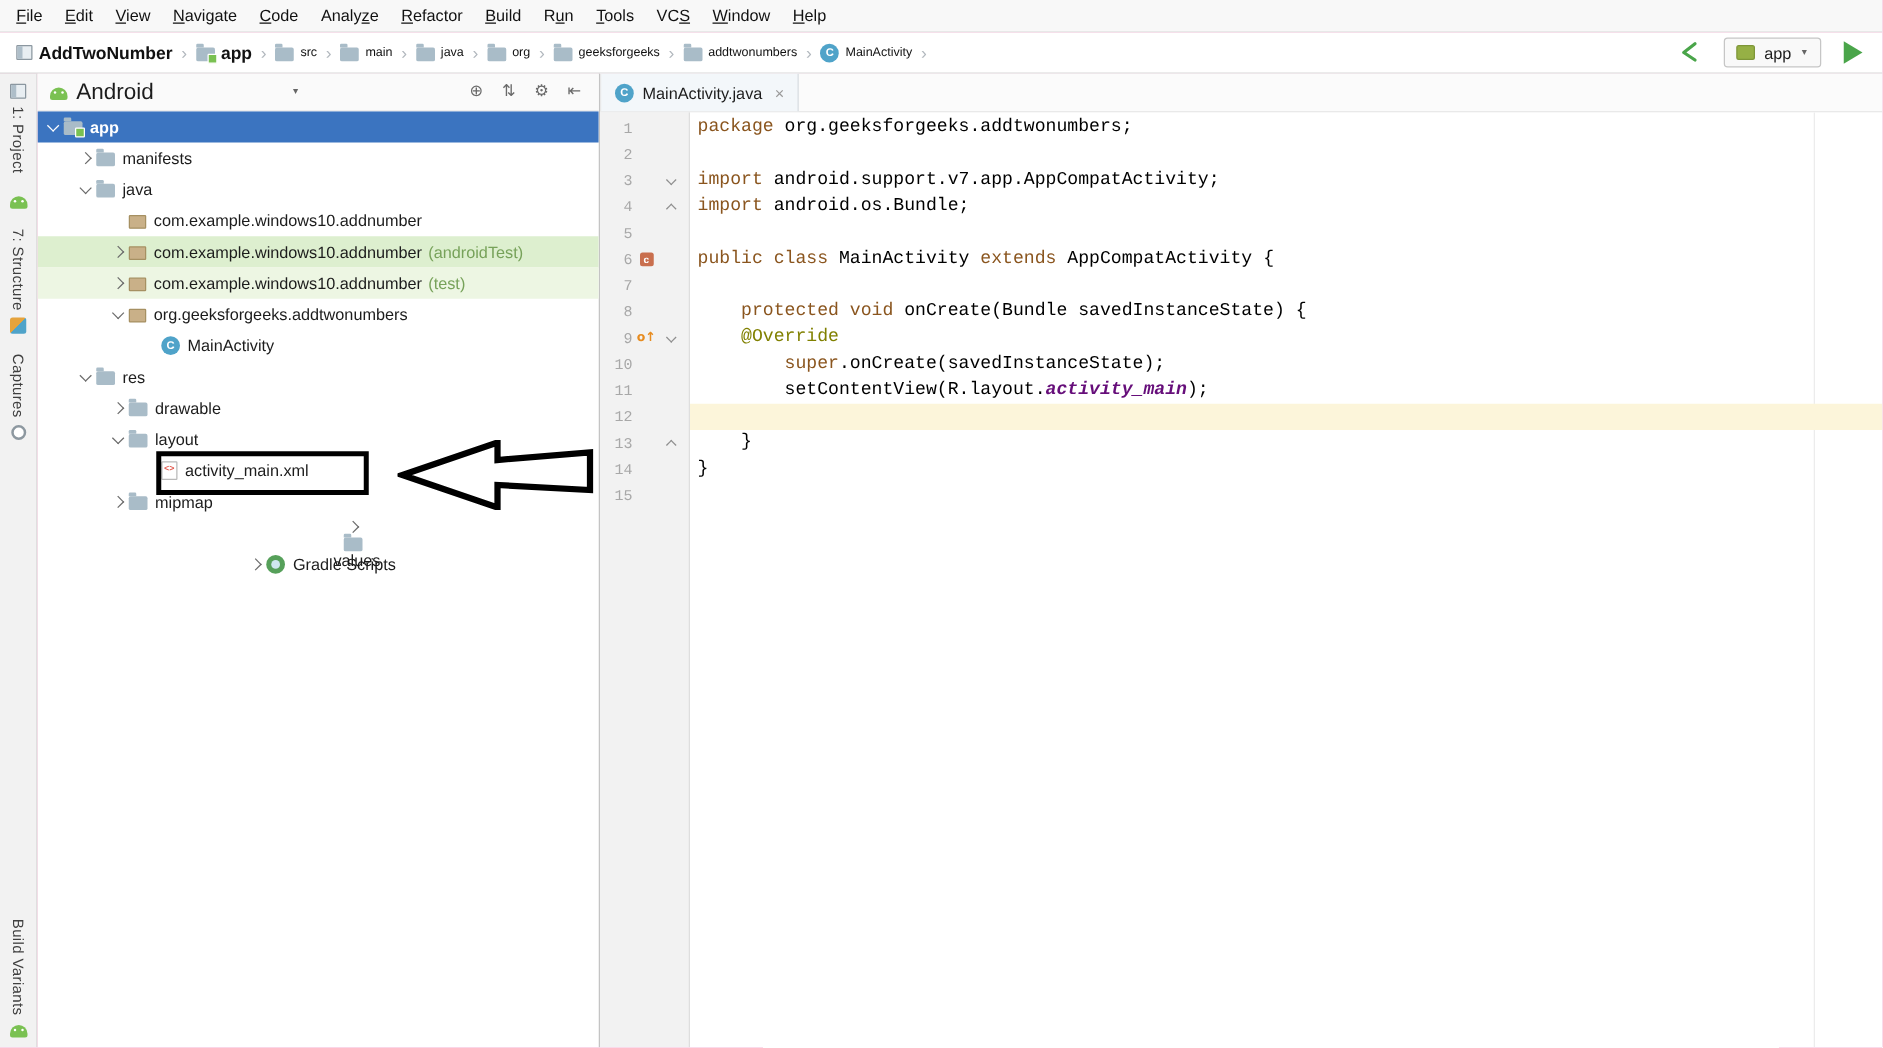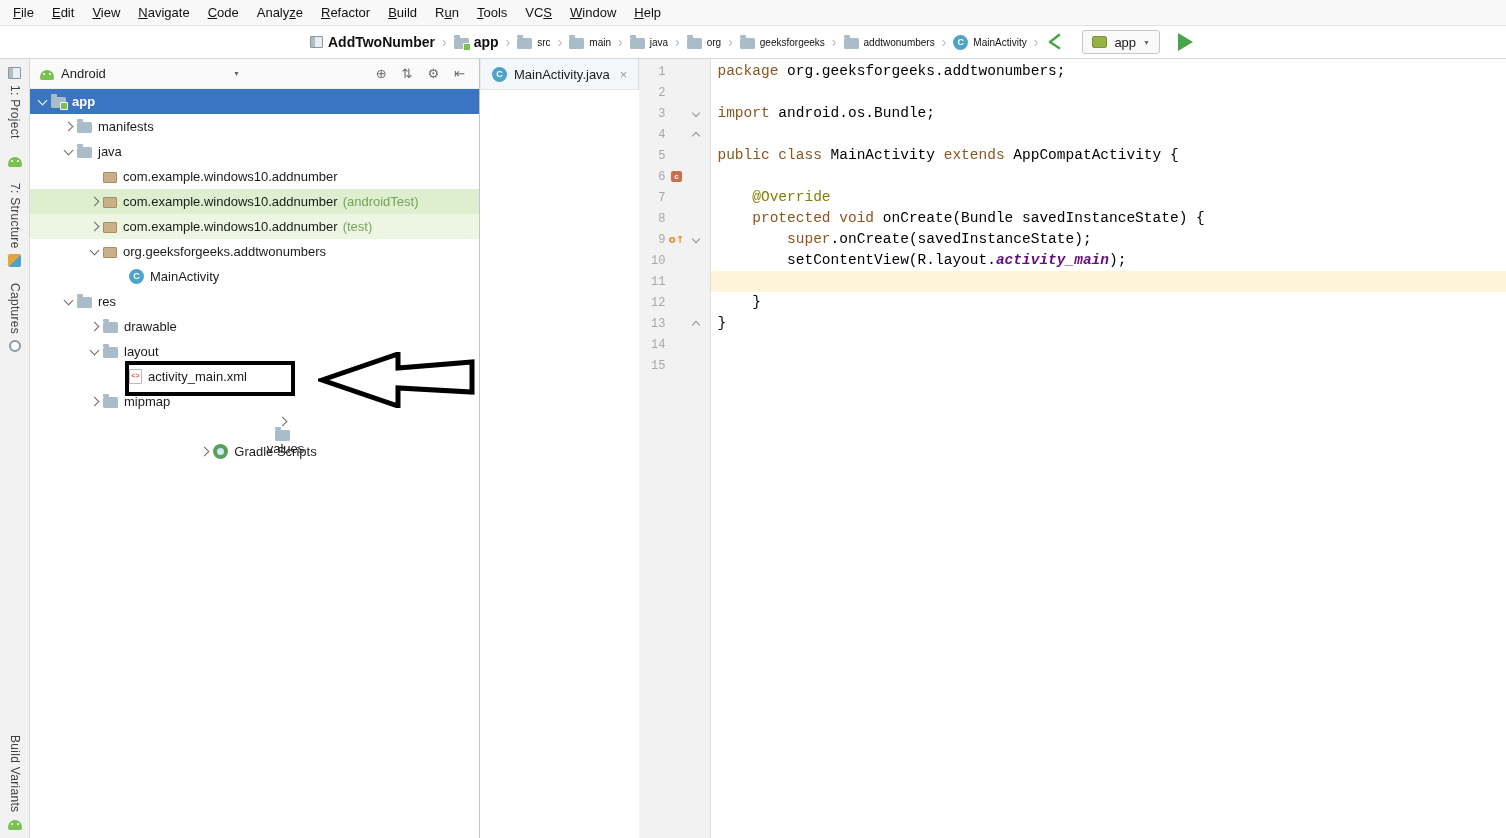--- a/index.html
+++ b/index.html
@@ -5,21 +5,21 @@
   *{box-sizing:border-box;margin:0;padding:0}
   html,body{background:#fff}
   body{font-family:"Liberation Sans",sans-serif;font-size:13px;color:#1c1c1c}
   .app{position:relative;width:1506px;height:838px;overflow:hidden;background:#ec4899;display:flex;flex-direction:column}
 
   
   .menubar{height:26px;display:flex;align-items:center;background:#f8f8f8;border-bottom:1px solid #e2e2e2;padding-left:4px;flex:0 0 auto}
   .menu-item{padding:3px 9px;color:#111;cursor:default}
 
   
-  .crumbbar{height:33px;display:flex;align-items:center;justify-content:center;background:#fff;border-bottom:1px solid #d8d8d8;padding:0 12px;flex:0 0 auto}
+  .crumbbar{height:33px;display:flex;align-items:center;justify-content:space-between;background:#fff;border-bottom:1px solid #d8d8d8;padding:0 12px;flex:0 0 auto}
   .crumbs{display:flex;align-items:center}
   .crumb{display:flex;align-items:center;gap:5px;padding:2px 1px}
   .crumb.bold .crumb-label{font-weight:bold;font-size:14px}
   .crumb-label{font-size:10px;color:#111;white-space:nowrap}
   .crumb-sep{color:#b2b8be;font-size:14px;margin:0 6px}
   .runctrls{display:flex;align-items:center;gap:18px;padding-right:4px}
   .backarrow{width:20px;height:20px}
   .backarrow path{stroke:var(--run-green,#4aa54a)}
   .runconfig{display:flex;align-items:center;gap:7px;border:1px solid #c6c6c6;border-radius:3px;height:24px;padding:0 9px;background:#f9f9f9}
   .rc-label{font-size:13px}
@@ -33,21 +33,21 @@
   .stripe{width:30px;background:#f2f2f2;border-right:1px solid #d9d9d9;display:flex;flex-direction:column;justify-content:space-between;align-items:center;padding:8px 0;flex:0 0 auto}
   .stripe-top,.stripe-bottom{display:flex;flex-direction:column;align-items:center;gap:16px}
   .stripe-item{display:flex;flex-direction:column;align-items:center;gap:6px;color:#4c4c4c;cursor:default}
   .vtext{writing-mode:vertical-rl;font-size:12px;letter-spacing:.3px;white-space:nowrap;color:#3f3f3f}
 
   
   .project{width:450px;background:#fff;border-right:1px solid #c4c4c4;display:flex;flex-direction:column;flex:0 0 auto}
   .pheader{height:30px;display:flex;align-items:center;padding:0 14px 0 10px;background:#fafafa;border-bottom:1px solid #ececec;flex:0 0 auto}
   .viewsel{display:flex;align-items:center;gap:7px;width:200px}
   .viewsel .dd{margin-left:auto}
-  .viewsel-label{font-size:13px}
+  .viewsel-label{font-size:18px}
   .ptools{margin-left:auto;display:flex;align-items:center;gap:15px;color:#6a6a6a;font-family:"DejaVu Sans",sans-serif;font-size:13px}
   .ptree{flex:1;overflow:hidden}
   .tree-row{height:25px;display:flex;align-items:center;font-size:13px;color:#1c1c1c;cursor:default;white-space:nowrap}
   .tree-row.selected{background:var(--sel,#3b74c0);color:#fff}
   .tree-row.selected .tree-label{font-weight:bold}
   .tree-row.row-androidtest{background:var(--atbg,#ddefcf)}
   .tree-row.row-test{background:var(--tbg,#edf6e3)}
   .chev{width:17px;height:14px;display:inline-flex;justify-content:center;align-items:center;flex:0 0 auto}
   .chev-right::before,.chev-down::before{content:"";width:6px;height:6px;border-right:1.6px solid #6a6a6a;border-bottom:1.6px solid #6a6a6a;display:block}
   .chev-right::before{transform:rotate(-45deg)}
@@ -71,21 +71,21 @@
   .ic-android{width:14px;height:10px;background:#7ac152;border-radius:7px 7px 2px 2px;margin-top:2px}
   .ic-android::before{content:"";position:absolute;left:3px;top:3px;width:2px;height:2px;background:#fff;border-radius:50%}
   .ic-android::after{content:"";position:absolute;right:3px;top:3px;width:2px;height:2px;background:#fff;border-radius:50%}
   .ic-project-window{width:13px;height:12px;border:1px solid #8b97a0;background:#e8eef2;border-radius:1px}
   .ic-project-window::before{content:"";position:absolute;left:0;top:0;bottom:0;width:4px;background:#aebec9}
   .ic-structure{width:13px;height:13px;border-radius:2px;background:linear-gradient(135deg,#e5a33c 0 50%,#4fa3c9 50% 100%)}
   .ic-captures{width:12px;height:12px;border:2px solid #8d98a0;border-radius:50%;background:#fff}
   .ic-runconfig{width:15px;height:12px;background:#96b045;border:1px solid #7e9638;border-radius:2px}
 
   
-  .editorcol{flex:1;display:flex;flex-direction:row;background:#fff;min-width:0}
+  .editorcol{flex:1;display:flex;flex-direction:column;background:#fff;min-width:0}
   .tabbar{height:31px;display:flex;align-items:stretch;background:#fbfbfb;border-bottom:1px solid #e4e4e4;flex:0 0 auto}
   .tab{display:flex;align-items:center;gap:7px;padding:0 11px;background:#f3f7fa;border-right:1px solid #d9dde1;border-left:1px solid #e9e9e9}
   .tab-title{font-size:13px}
   .tab-close{color:#9a9a9a;font-size:13px;margin-left:3px;cursor:default}
   .editor{flex:1;display:flex;min-height:0}
   .gutter{width:72px;background:#f2f2f2;border-right:1px solid #dedede;padding-top:2px;flex:0 0 auto}
   .gutter-line{height:21px;display:flex;align-items:center}
   .gnum{width:26px;text-align:right;color:#a8a8a8;font-family:"Liberation Mono",monospace;font-size:12px}
   .gicon{width:22px;display:flex;justify-content:center;align-items:center}
   .gi-class{width:11px;height:11px;border-radius:2px;background:#c96f4e;color:#fff;font:bold 8px/11px "Liberation Sans",sans-serif;text-align:center;display:block}
@@ -398,26 +398,27 @@
               <span class="gnum">15</span>
               <span class="gicon"></span>
               <span class="gfold"></span>
             </div>
           </div>
         <div class="codepane">
           <div class="marginguide"></div>
           <div class="codelines">
               <div class="code-line"><span class="tok-kw">package </span><span class="tok-pl">org.geeksforgeeks.addtwonumbers;</span></div>
               <div class="code-line"></div>
+              <div class="code-line"><span class="tok-kw">import </span><span class="tok-pl">android.support.v7.app.AppCompatActivity;</span></div>
               <div class="code-line"><span class="tok-kw">import </span><span class="tok-pl">android.os.Bundle;</span></div>
               <div class="code-line"></div>
               <div class="code-line"><span class="tok-kw">public class </span><span class="tok-pl">MainActivity </span><span class="tok-kw">extends </span><span class="tok-pl">AppCompatActivity {</span></div>
               <div class="code-line"></div>
+              <div class="code-line"><span class="tok-pl">    </span><span class="tok-kw">protected void </span><span class="tok-pl">onCreate(Bundle savedInstanceState) {</span></div>
               <div class="code-line"><span class="tok-pl">    </span><span class="tok-ann">@Override</span></div>
-              <div class="code-line"><span class="tok-pl">    </span><span class="tok-kw">protected void </span><span class="tok-pl">onCreate(Bundle savedInstanceState) {</span></div>
               <div class="code-line"><span class="tok-pl">        </span><span class="tok-kw">super</span><span class="tok-pl">.onCreate(savedInstanceState);</span></div>
               <div class="code-line"><span class="tok-pl">        setContentView(R.layout.</span><span class="tok-field">activity_main</span><span class="tok-pl">);</span></div>
               <div class="code-line current"></div>
               <div class="code-line"><span class="tok-pl">    }</span></div>
               <div class="code-line"><span class="tok-pl">}</span></div>
               <div class="code-line"></div>
             </div>
         </div>
       </div>
     </div>

